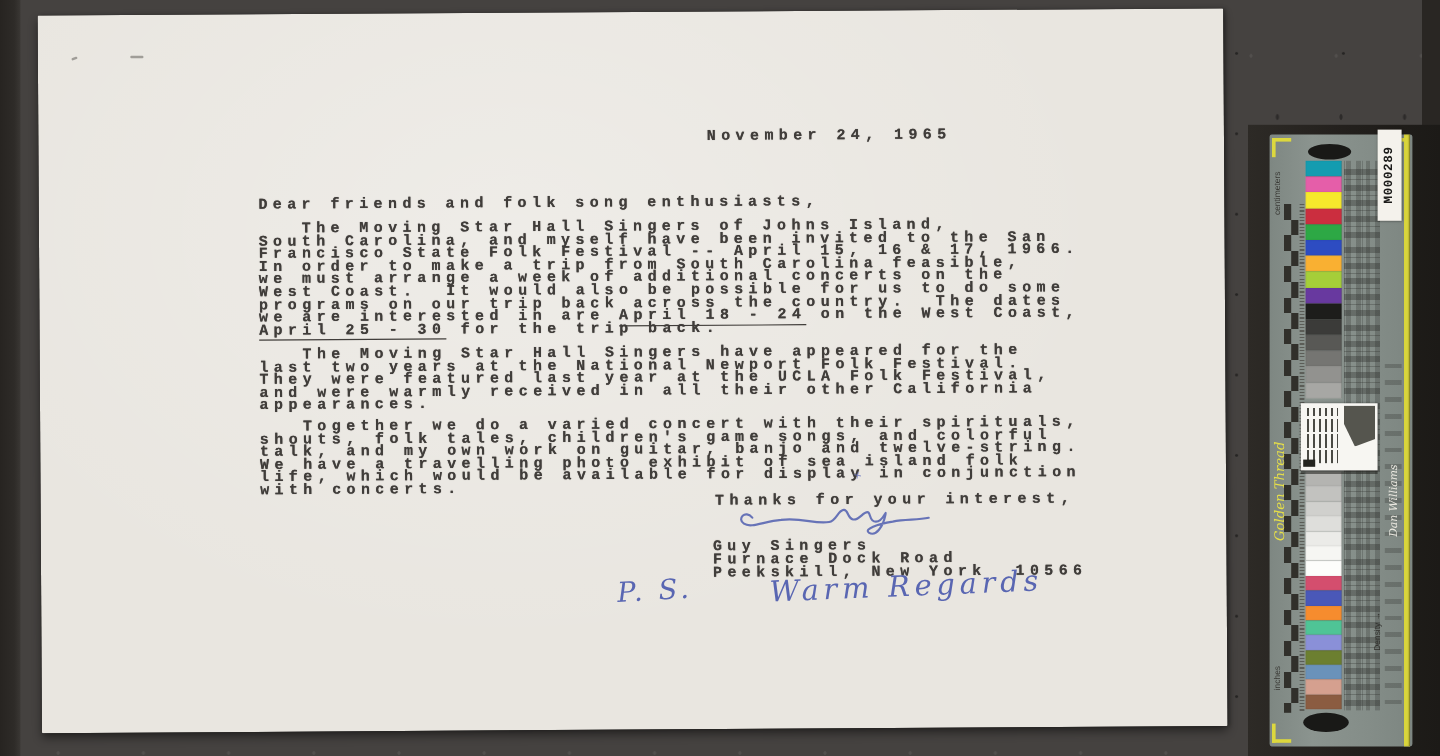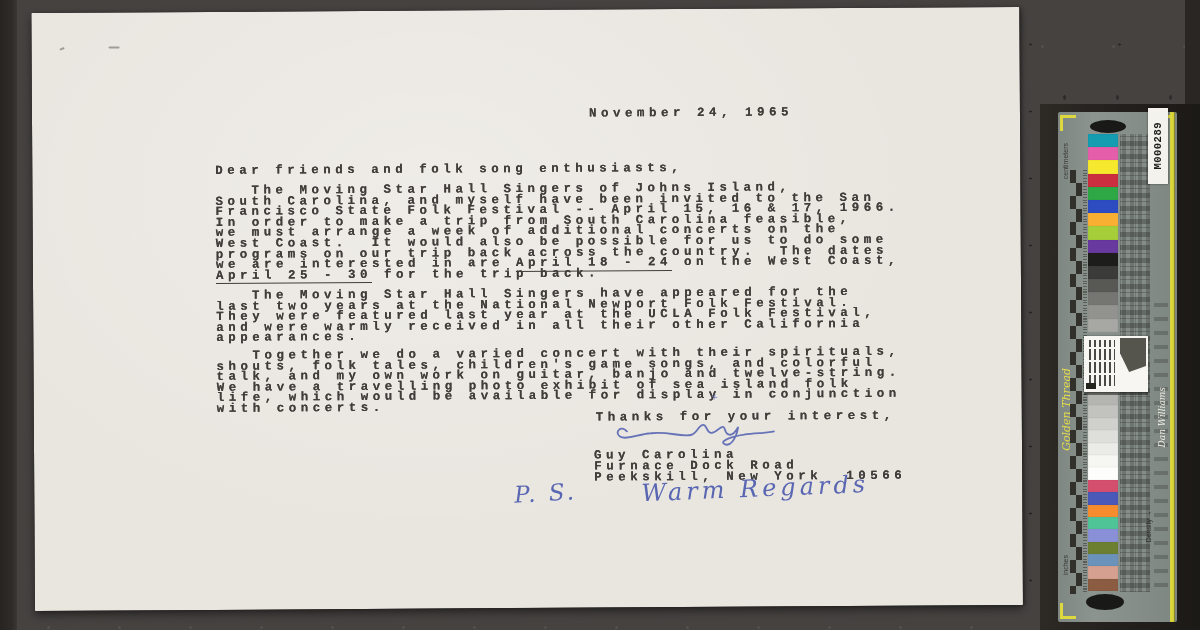--- a/index.html
+++ b/index.html
@@ -125,21 +125,21 @@
     <div class="type pos" style="left:183px;top:339px;"><div class="tline"><span>   Together we do a varied concert with their spirituals,</span></div><div class="tline"><span>shouts, folk tales, children's game songs, and colorful</span></div><div class="tline"><span>talk, and my own work on guitar, banjo and twelve-string.</span></div><div class="tline"><span>We have a travelling photo exhibit of sea island folk</span></div><div class="tline"><span>life, which would be available for display in conjunction</span></div><div class="tline"><span>with concerts.</span></div></div>
 
     <div class="bluemark" style="left:677px;top:383px;">+</div>
 
     <div class="type pos" style="left:562px;top:401px;">Thanks for your interest,</div>
 
     <svg class="sig-svg" style="left:577px;top:406px;" width="175" height="36" viewBox="0 0 175 36" aria-label="Guy">
       <path d="M16,16 C10,9 3,17 9,21 C15,25 26,19 40,18 C58,16 68,22 80,20 C86,19 87,11 92,10 C96,9 95,17 100,18 C105,19 108,12 112,12 C115,12 113,20 119,20 C125,20 128,9 127,14 C125,24 119,33 113,29 C109,26 120,22 133,20 C144,18 154,19 163,17" fill="none" stroke="#5966b2" stroke-width="1.8" stroke-linecap="round" opacity="0.9"></path>
     </svg>
 
-    <div class="type pos" style="left:560px;top:439px;">Guy Carolina</div>
+    <div class="type pos" style="left:560px;top:439px;">Guy Singers</div>
     <div class="type pos" style="left:560px;top:450px;">Furnace Dock Road</div>
     <div class="type pos" style="left:560px;top:461px;">Peekskill, New York  10566</div>
 
     <div class="script pos" style="left:480px;top:470px;font-size:23px;letter-spacing:3px;transform:rotate(-3deg);">P. S.</div>
     <div class="script pos" style="left:607px;top:466px;font-size:24px;letter-spacing:4px;transform:rotate(-2deg);">Warm Regards</div>
   </div>
 
   <div class="bar">
     <div class="yline-right"></div>
     <div class="ycorner" style="left:2px;top:3px;width:16px;height:3px;"></div>

